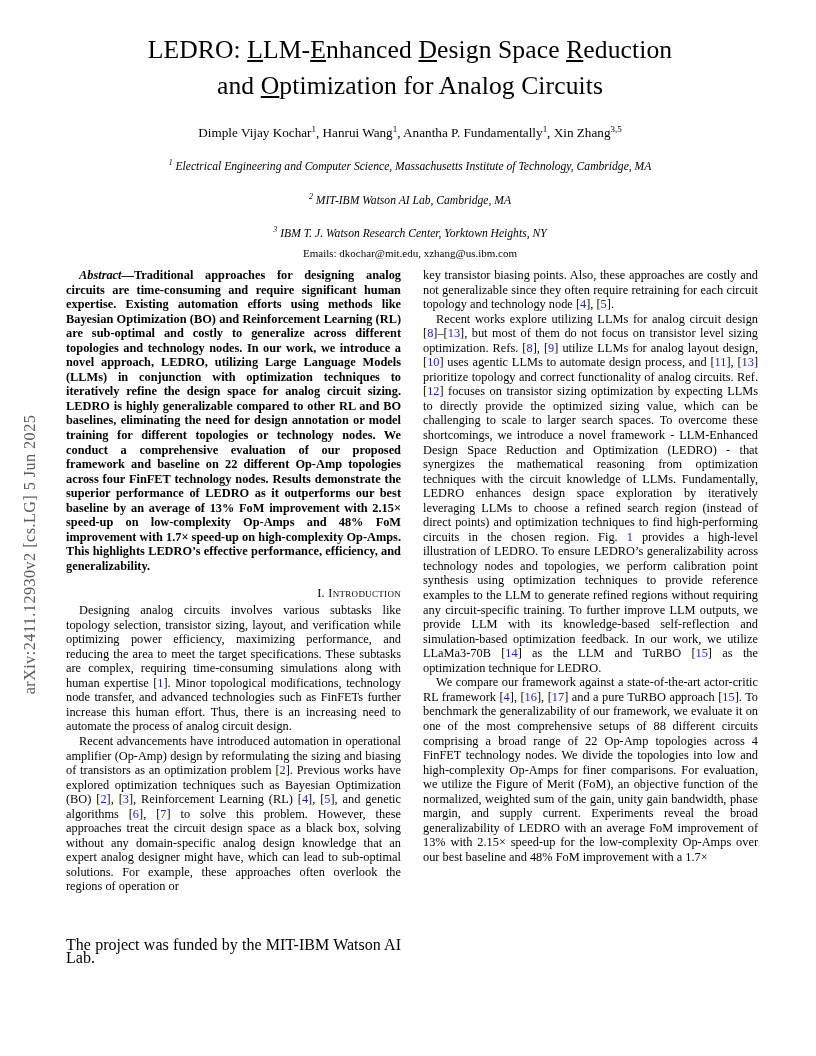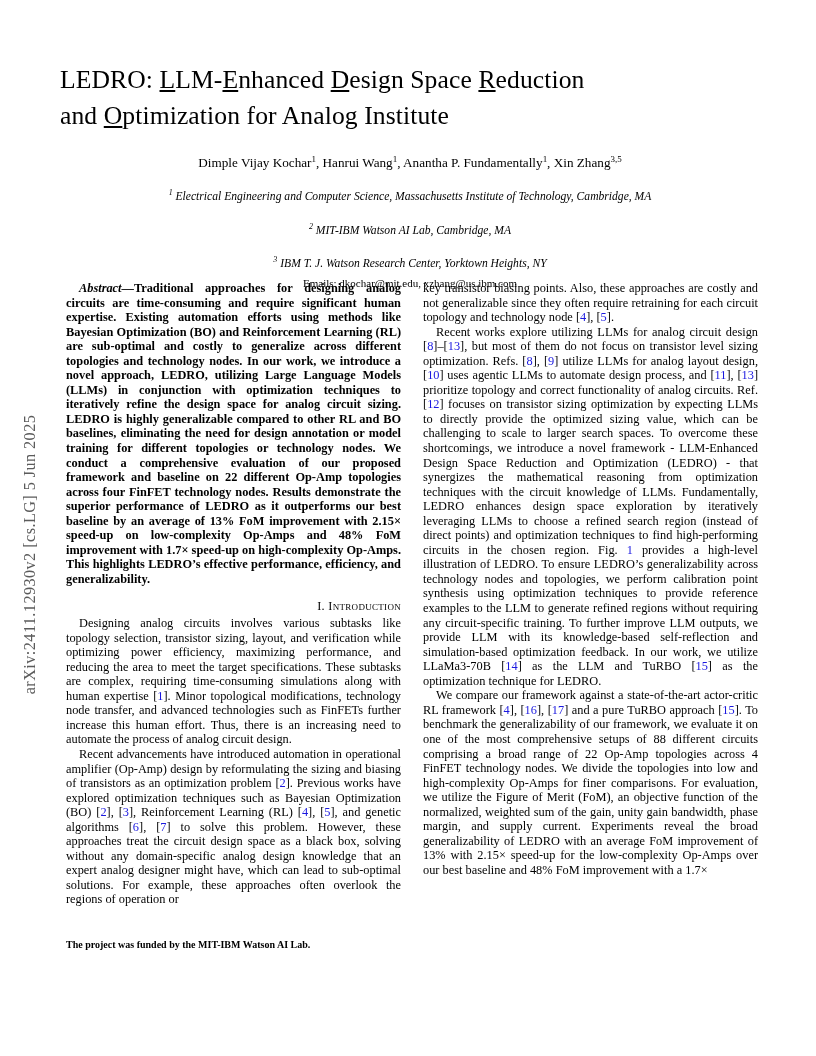--- a/index.html
+++ b/index.html
@@ -43,21 +43,22 @@
   #page {
     position: absolute;
     left: 60px;
     top: 0px;
     width: 700px;
     height: 1056px;
   }
 
   
   #title-block {
-    padding-top: 62px;
+    padding-top: 32px;
+    text-align: center;
   }
   #paper-title {
     font-size: 25.6px;
     line-height: 36px;
     font-weight: normal;
     margin: 0;
     letter-spacing: 0.1px;
   }
   #paper-title .u { text-decoration: underline; }
 
@@ -84,21 +85,21 @@
   sup {
     font-size: 0.68em;
     vertical-align: super;
     line-height: 0;
   }
 
   
   #body-cols {
     position: absolute;
     left: 6px;
-    top: 281px;
+    top: 268px;
     width: 692px;
     height: 700px;
     display: flex;
     gap: 22px;
   }
   .col {
     width: 335px;
     font-size: 12.35px;
     line-height: 14.55px;
     text-align: justify;
@@ -139,40 +140,39 @@
   }
 
   .cite { color: #1a18e0; }
 
   
   #footnote {
     position: absolute;
     left: 6px;
     top: 938px;
     width: 335px;
-    font-size: 10px;
+    font-size: 16px;
     line-height: 13px;
     text-align: justify;
-    font-weight: bold;
   }
 </style>
 </head>
 <body>
 
 <div id="arxiv-stamp">
   <div class="stamp-text">arXiv:2411.12930v2  [cs.LG]  5 Jun 2025</div>
 </div>
 
 <div id="page">
 
   <div id="title-block">
     <h1 id="paper-title">
       <span><span>LEDRO: </span><span class="u">L</span><span>LM-</span><span class="u">E</span><span>nhanced </span><span class="u">D</span><span>esign Space </span><span class="u">R</span><span>eduction</span></span>
       <br>
-      <span><span>and </span><span class="u">O</span><span>ptimization for Analog Institute</span></span>
+      <span><span>and </span><span class="u">O</span><span>ptimization for Analog Circuits</span></span>
     </h1>
   </div>
 
   <div id="authors-block">
     <div id="author-line">
       <span><span>Dimple Vijay Kochar</span><sup>1</sup></span>,
       <span><span>Hanrui Wang</span><sup>1</sup></span>,
       <span><span>Anantha P. Fundamentally</span><sup>1</sup></span>,
       <span><span>Xin Zhang</span><sup>3,5</sup></span>
     </div>

